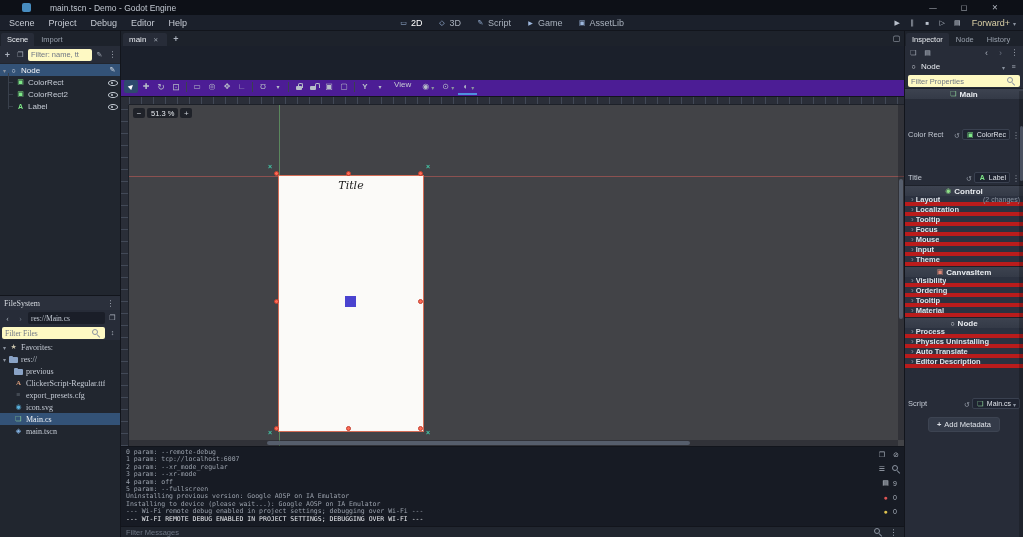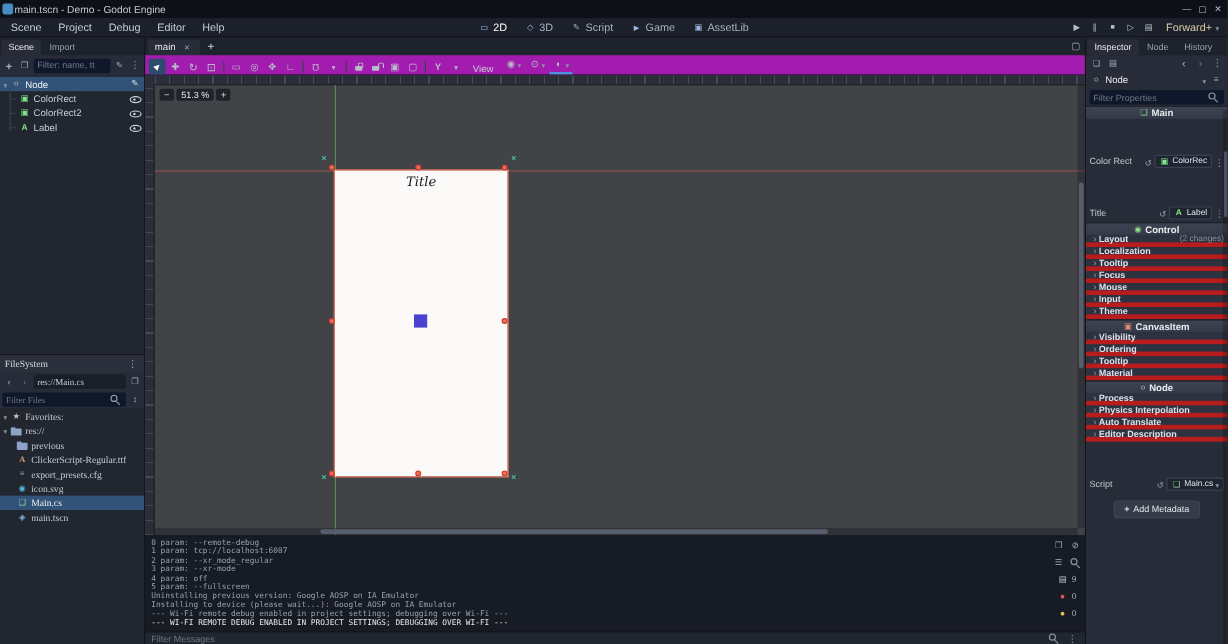--- a/index.html
+++ b/index.html
@@ -2,21 +2,21 @@
 <html><head>
 <meta charset="utf-8">
 <style>
   * { box-sizing:border-box; margin:0; padding:0; }
   html,body { width:1023px; height:537px; overflow:hidden; }
   body { background:#1b202b; font-family:"Liberation Sans",sans-serif; font-size:9px; color:#cdd3dc; cursor:default; }
   .app { display:flex; flex-direction:column; width:100%; height:100%; }
   .spacer { flex:1; }
 
   
-  .titlebar { height:15px; background:#0d1017; display:flex; align-items:center; padding:0 2px; gap:1px; font-size:8.5px; color:#c2c8d1; }
+  .titlebar { height:15px; background:#0d1017; display:flex; align-items:center; padding:0 22px; gap:19px; font-size:8.5px; color:#c2c8d1; }
   .godot-logo { width:9px; height:9px; background:#478cbf; border-radius:2px; flex:none; }
   .win-title { white-space:nowrap; }
   .win-btn { width:12px; text-align:center; color:#b6bcc5; font-size:7.5px; }
 
   
   .menubar { height:16px; background:#1b202b; border-bottom:1px solid #12151c; display:flex; align-items:center; padding:0 2px; position:relative; }
   .menus { display:flex; }
   .menu-item { padding:0 7px; color:#c6cbd4; }
   .workspaces { position:absolute; left:50%; transform:translateX(-50%); display:flex; gap:15px; align-items:center; }
   .ws { display:flex; gap:3px; align-items:center; color:#a9b1bd; }
@@ -82,21 +82,21 @@
   .gi-wsgame::before { content:"▶"; color:#9db7dd; font-size:6px; }
   .gi-wsasset::before { content:"▣"; color:#9db7dd; font-size:7px; }
   .gi-play::before { content:"▶"; font-size:7px; color:#b9c0cc; }
   .gi-pause::before { content:"∥"; font-size:7px; color:#b9c0cc; }
   .gi-stop::before { content:"■"; font-size:6px; color:#b9c0cc; }
   .gi-playscene::before { content:"▷"; font-size:7px; color:#b9c0cc; }
   .gi-movie::before { content:"▤"; font-size:7px; color:#b9c0cc; }
 
   
   .mini-toolbar { height:17px; display:flex; align-items:center; gap:2px; padding:0 2px; flex:none; }
-  .filter-box { flex:1; min-width:0; height:12px; background:#0f172a; border-radius:2px; display:flex; align-items:center; gap:2px; padding:0 3px; overflow:hidden; }
+  .filter-box { flex:1; min-width:0; height:12px; background:#fef9c3; border-radius:2px; display:flex; align-items:center; gap:2px; padding:0 3px; overflow:hidden; }
   .ph { color:#6f7785; font-size:7.5px; white-space:nowrap; overflow:hidden; }
 
   
   .tree { flex:1; background:#21262f; padding-top:1px; overflow:hidden; }
   .trow { height:12px; display:flex; align-items:center; gap:3px; padding:0 3px; font-size:8px; color:#c6ccd6; position:relative; white-space:nowrap; }
   .trow .tname { over-flow:hidden; text-overflow:clip; overflow:hidden; }
   .trow.selected { background:#335277; color:#f0f3f7; }
   .trow.child { padding-left:16px; }
   .trow.child::before { content:""; position:absolute; left:8px; top:-3px; bottom:3px; width:1px; background:#39404c; }
   .trow.child::after { content:""; position:absolute; left:8px; top:6px; width:5px; height:1px; background:#39404c; }
@@ -109,21 +109,21 @@
   .scene-panel { height:265px; flex:none; display:flex; flex-direction:column; border-bottom:1px solid #12151c; }
   .fs-panel { flex:1; min-height:0; display:flex; flex-direction:column;font-family:Liberation Serif, serif; }
   .fs-header { height:14px; flex:none; display:flex; align-items:center; padding:0 4px; font-size:8px; color:#d6dae0; background:#2b303c; }
   .fs-nav { height:16px; flex:none; display:flex; align-items:center; gap:2px; padding:0 2px; }
   .path-box { flex:1; min-width:0; height:12px; background:#1a1e28; border-radius:2px; padding:0 3px; display:flex; align-items:center; font-size:7.5px; color:#c6ccd6; overflow:hidden; white-space:nowrap; }
   .fs-filter { height:14px; flex:none; display:flex; align-items:center; gap:2px; padding:0 2px; }
 
   
   .scene-tabbar { height:15px; flex:none; background:#1d222b; display:flex; align-items:center; padding:0 2px; gap:3px; }
   .stab { display:flex; align-items:center; gap:4px; padding:0 6px; height:13px; margin-top:2px; background:#272c38; color:#e8ebef; font-size:8px; border-radius:2px 2px 0 0; }
-  .vtoolbar { height:17px; flex:none; background:#a21caf; display:flex; align-items:flex-end; gap:1px; padding:0 3px; border-bottom:1px solid #12151c; }
+  .vtoolbar { height:17px; flex:none; background:#4c1d95; display:flex; align-items:flex-start; gap:1px; padding:0 3px; border-bottom:1px solid #12151c;margin-top:34px; }
   .vt-list { display:flex; align-items:center; gap:1px; }
   .vt { width:14px; height:13px; display:flex; align-items:center; justify-content:center; color:#b6bdc8; border-radius:2px; font-size:8px; position:relative; flex:none; }
   .vt.active { background:#2e4a6e; color:#ffffff; }
   .vt.gi-sep { width:5px; }
   .vt.gi-sep::before { content:""; width:1px; height:10px; background:#3a4150; }
   .gi-select::before { content:"►"; display:block; transform:rotate(-45deg); font-size:8px; }
   .gi-move::before { content:"✚"; font-size:8px; }
   .gi-rotate::before { content:"↻"; font-size:9px; }
   .gi-scale::before { content:"⊡"; font-size:9px; }
   .gi-listsel::before { content:"▭"; font-size:8px; }
@@ -644,21 +644,21 @@
           <div class="irow t-category">
             <span class="cicon ci-node"></span>
             <span class="clabel">Node</span>
           </div>
           <div class="irow t-group">
             <span class="gcaret"></span>
             <span class="glabel">Process</span>
           </div>
           <div class="irow t-group">
             <span class="gcaret"></span>
-            <span class="glabel">Physics Interpolation</span>
+            <span class="glabel">Physics Uninstalling</span>
           </div>
           <div class="irow t-group">
             <span class="gcaret"></span>
             <span class="glabel">Auto Translate</span>
           </div>
           <div class="irow t-group">
             <span class="gcaret"></span>
             <span class="glabel">Editor Description</span>
           </div>
           <div class="irow t-script">

